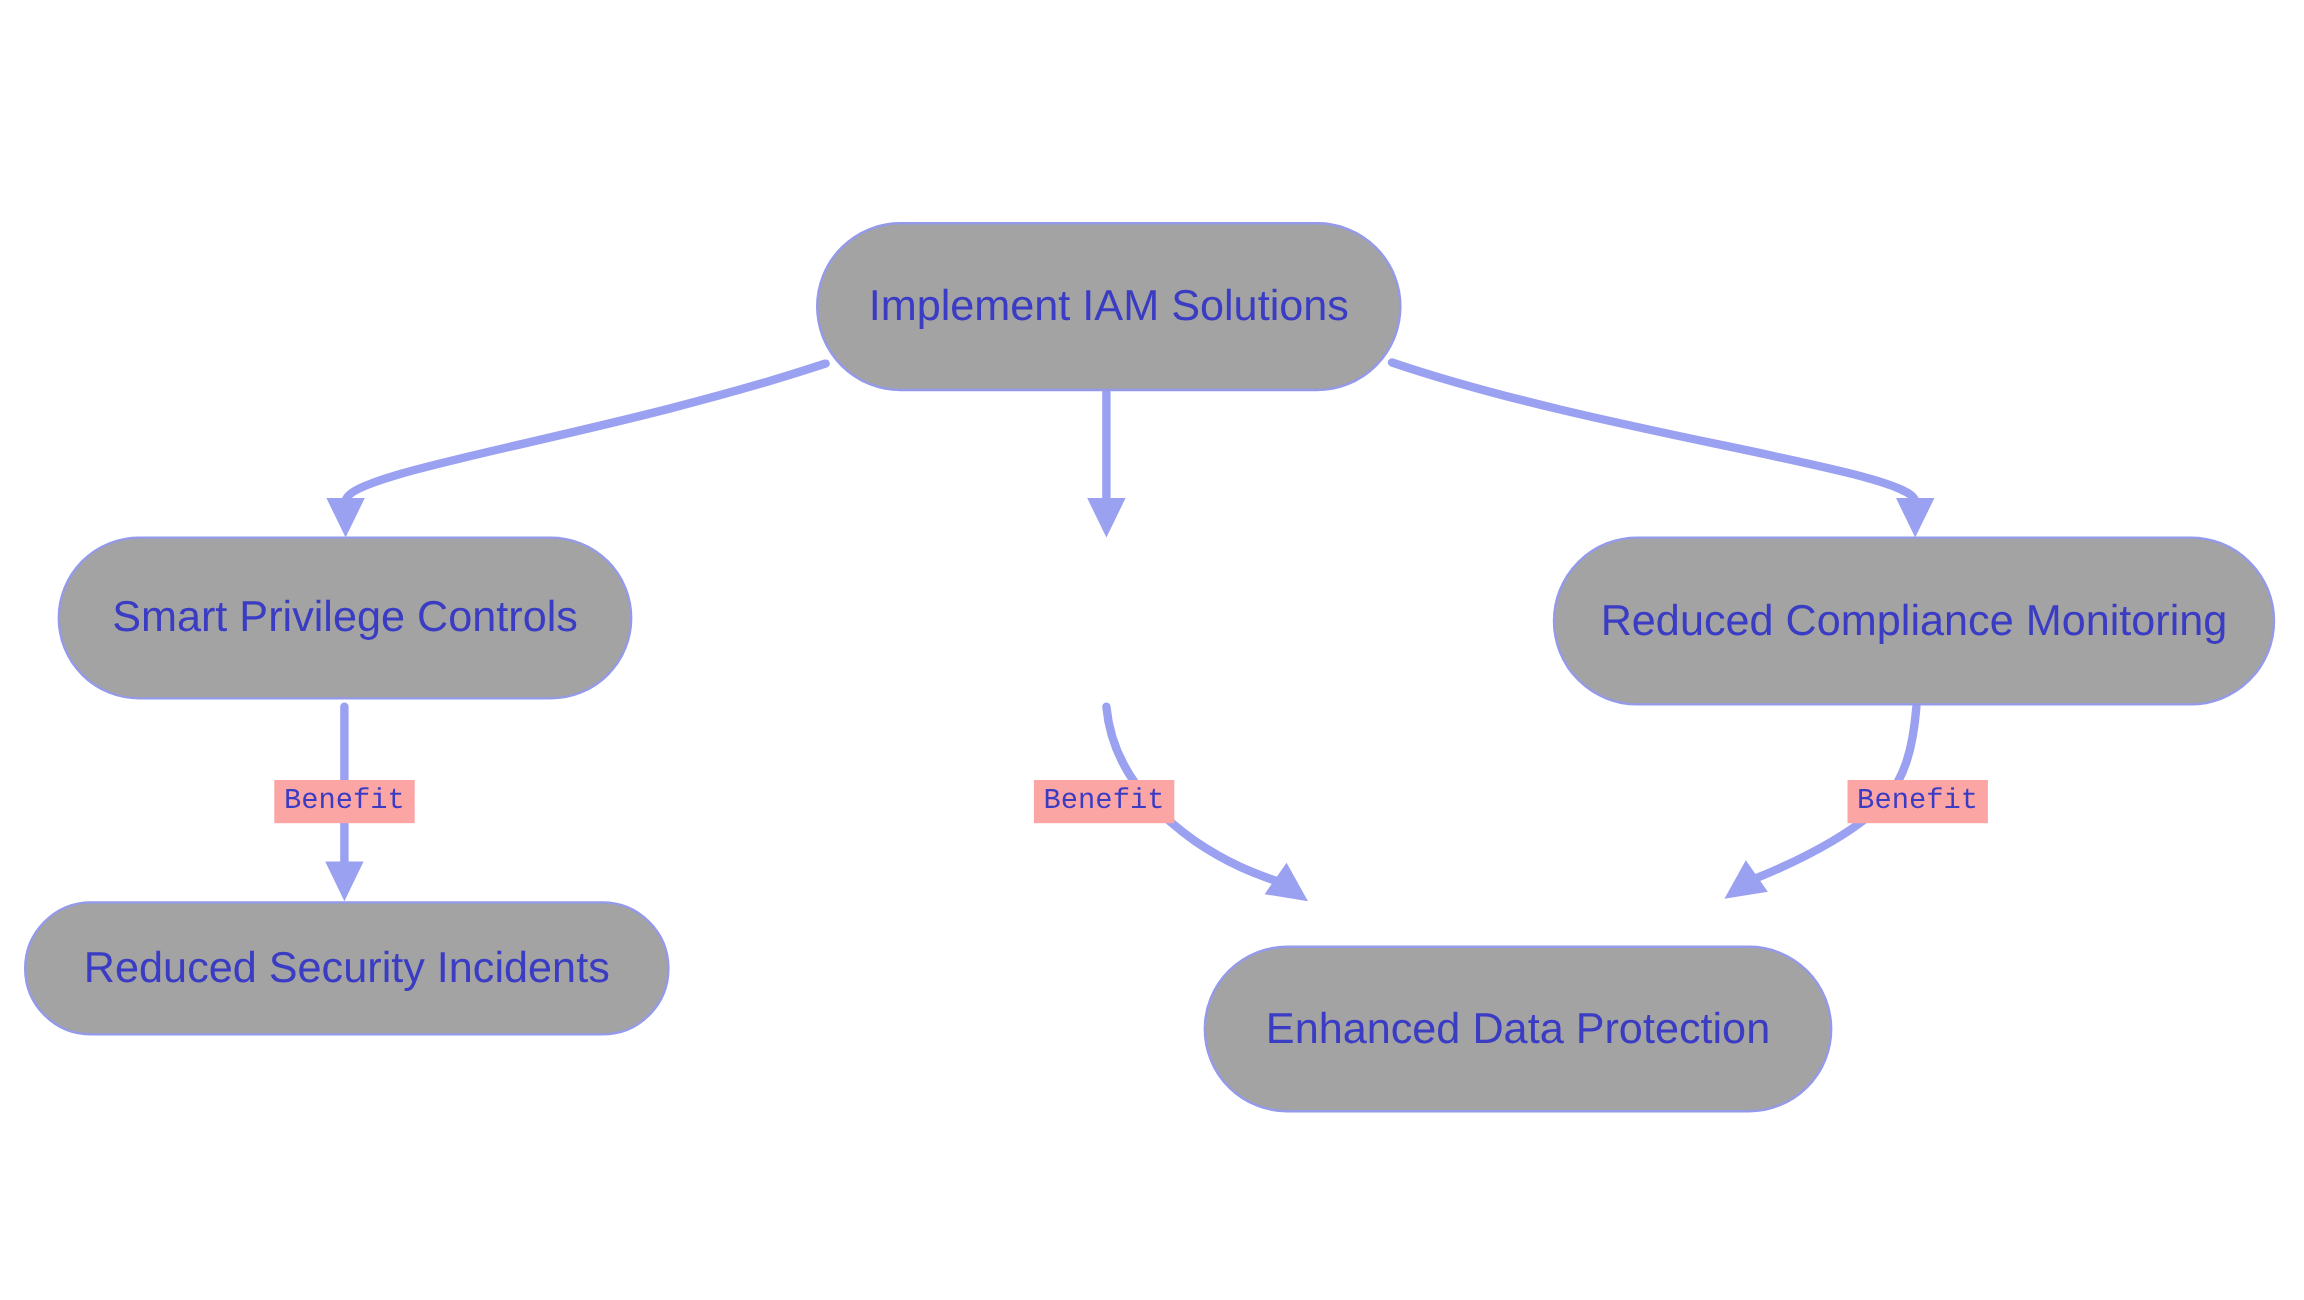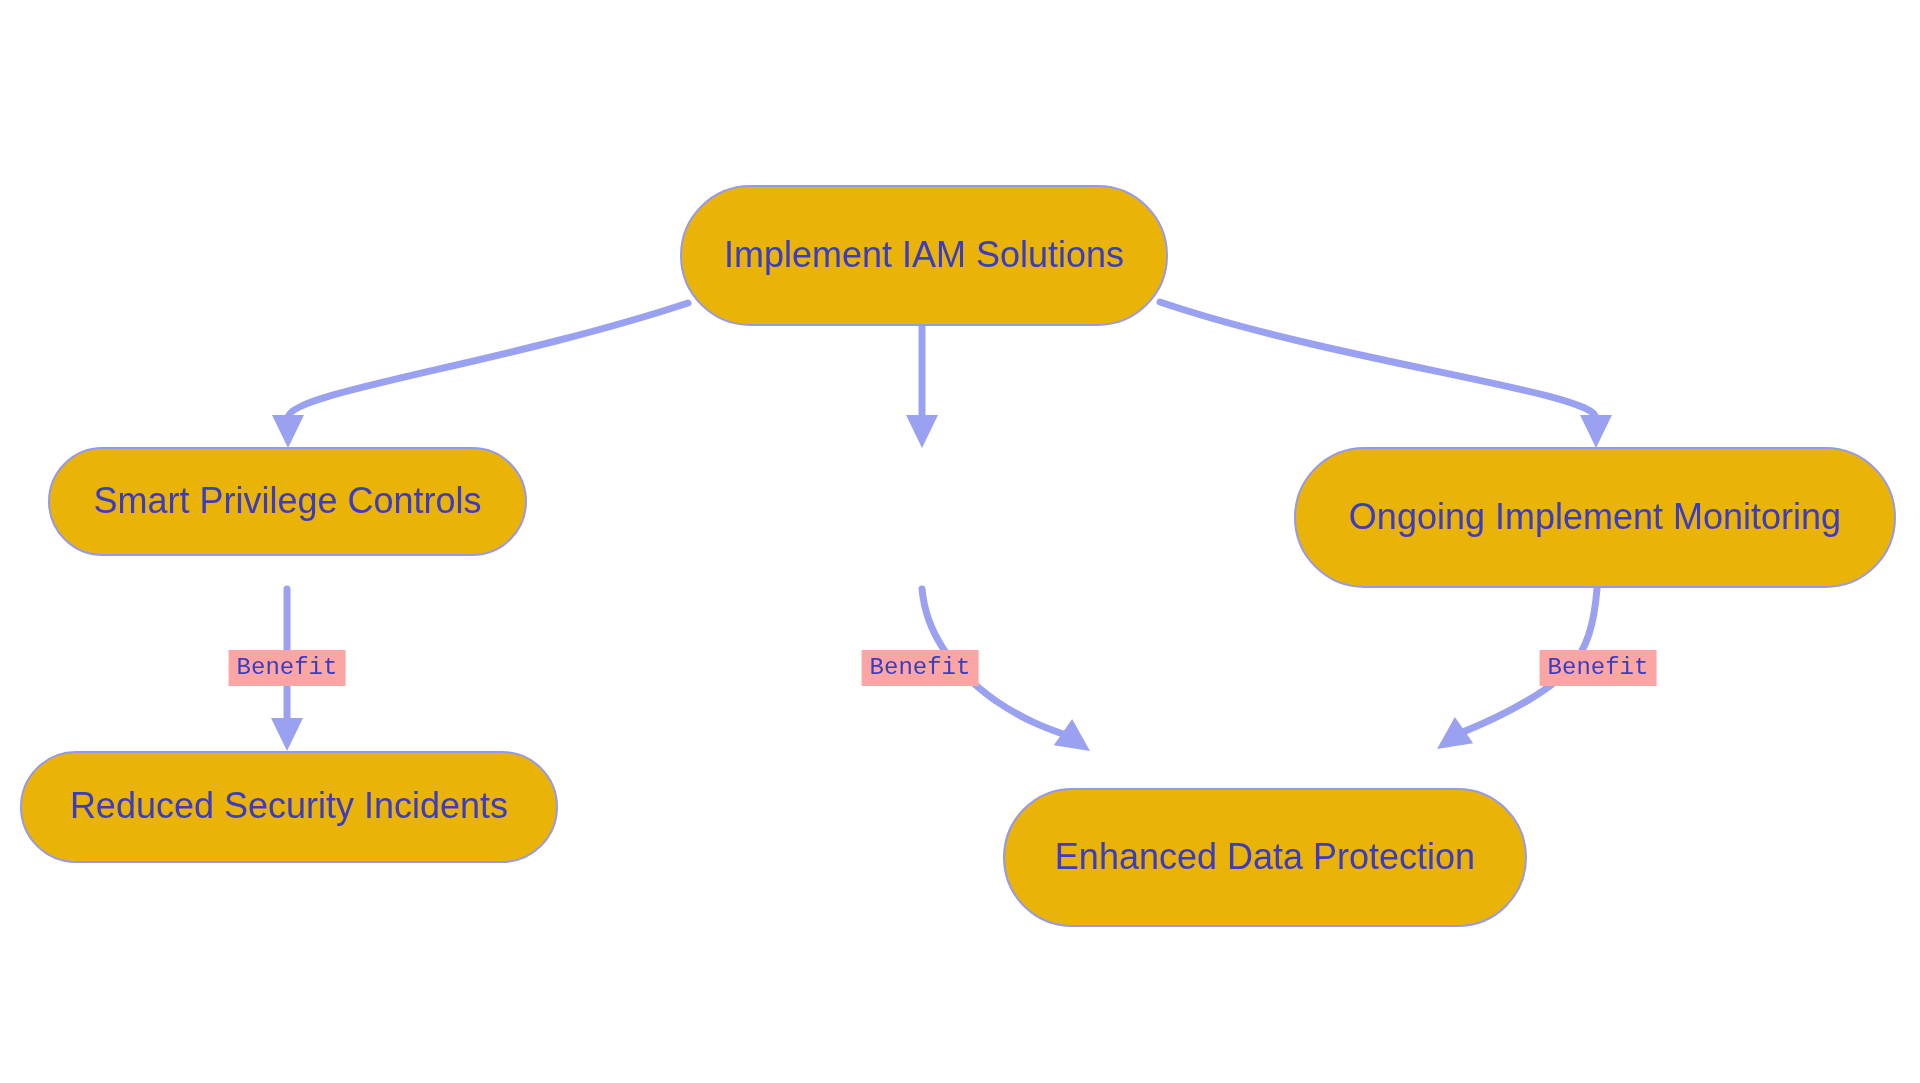--- a/index.html
+++ b/index.html
@@ -26,21 +26,21 @@
     stroke-width: 7;
     stroke-linecap: round;
   }
   .arrowhead {
     fill: #9ba1f1;
     stroke: none;
   }
   .node {
     position: absolute;
     box-sizing: border-box;
-    background: #eab308;
+    background: #a3a3a3;
     border: 2.5px solid #9499ea;
     border-radius: 70.5px;
     display: flex;
     align-items: center;
     justify-content: center;
   }
   .node-label {
     color: #3a3cc4;
     font-size: 36px;
     line-height: 1;
@@ -94,27 +94,27 @@
     <g>
       <path class="edge-path" d="M 1597 589 C 1594 625, 1587 648, 1571 667 C 1552 689, 1510 713, 1463 732"></path>
       <path class="arrowhead" d="M 0 0 L -16 -33 L 16 -33 Z" transform="translate(1437,749) rotate(55)"></path>
     </g>
   </svg>
 
   <div class="node" style="left:680px; top:185px; width:488px; height:141px;">
     <span class="node-label">Implement IAM Solutions</span>
   </div>
 
-  <div class="node" style="left:48px; top:447px; width:479px; height:109px;">
+  <div class="node" style="left:48px; top:447px; width:479px; height:136px;">
     <span class="node-label">Smart Privilege Controls</span>
   </div>
 
 
   <div class="node" style="left:1294px; top:447px; width:602px; height:141px;">
-    <span class="node-label">Ongoing Implement Monitoring</span>
+    <span class="node-label">Reduced Compliance Monitoring</span>
   </div>
 
   <div class="node" style="left:20px; top:751px; width:538px; height:112px;">
     <span class="node-label">Reduced Security Incidents</span>
   </div>
 
   <div class="node" style="left:1003px; top:752px; width:524px; height:139px;margin-top:36px;">
     <span class="node-label">Enhanced Data Protection</span>
   </div>
 

